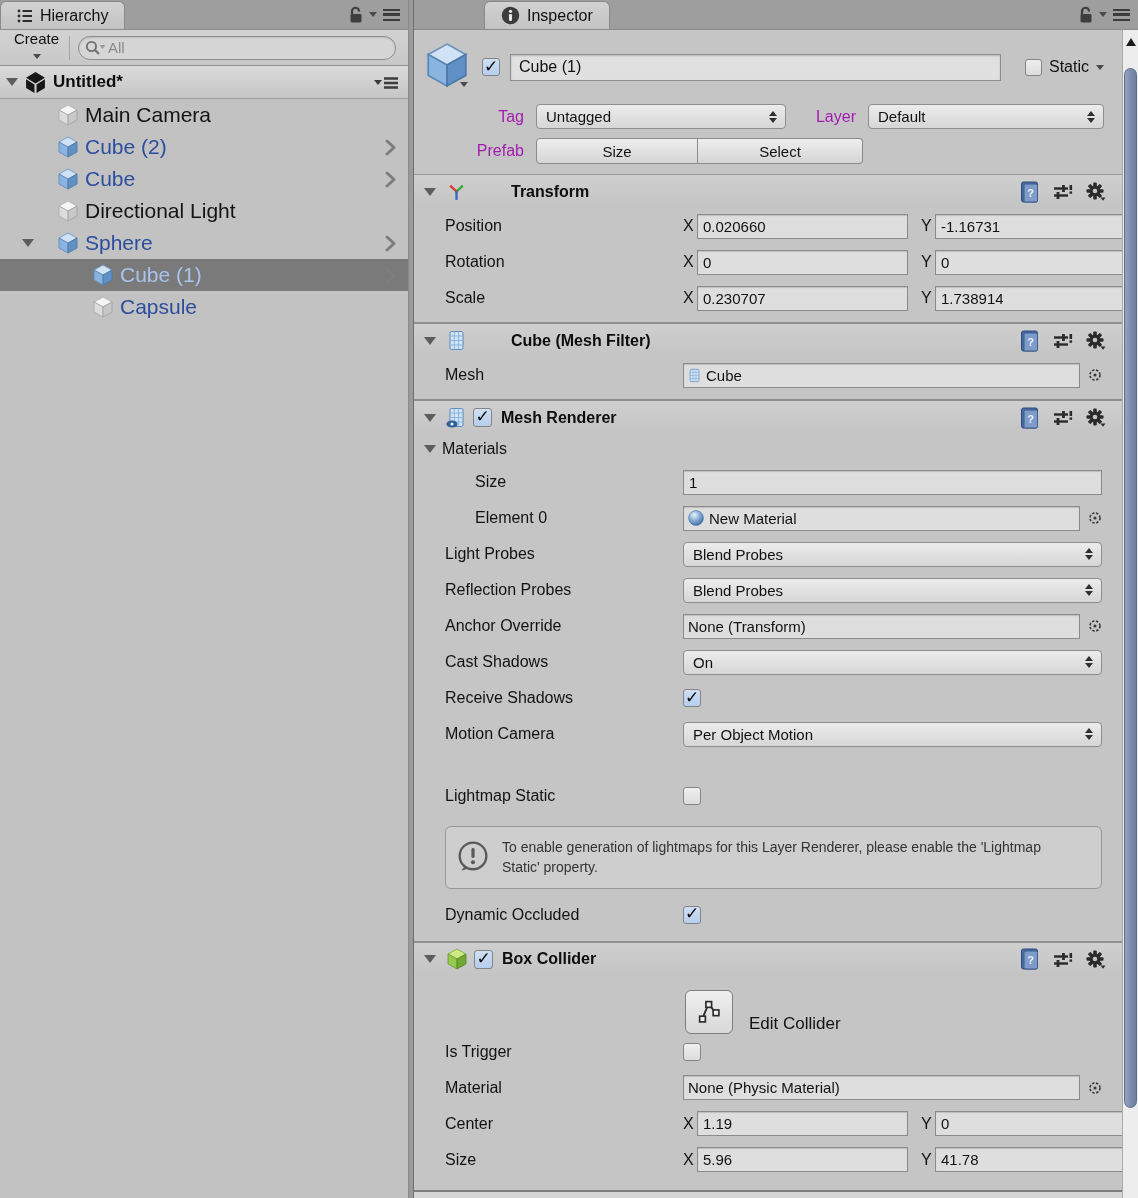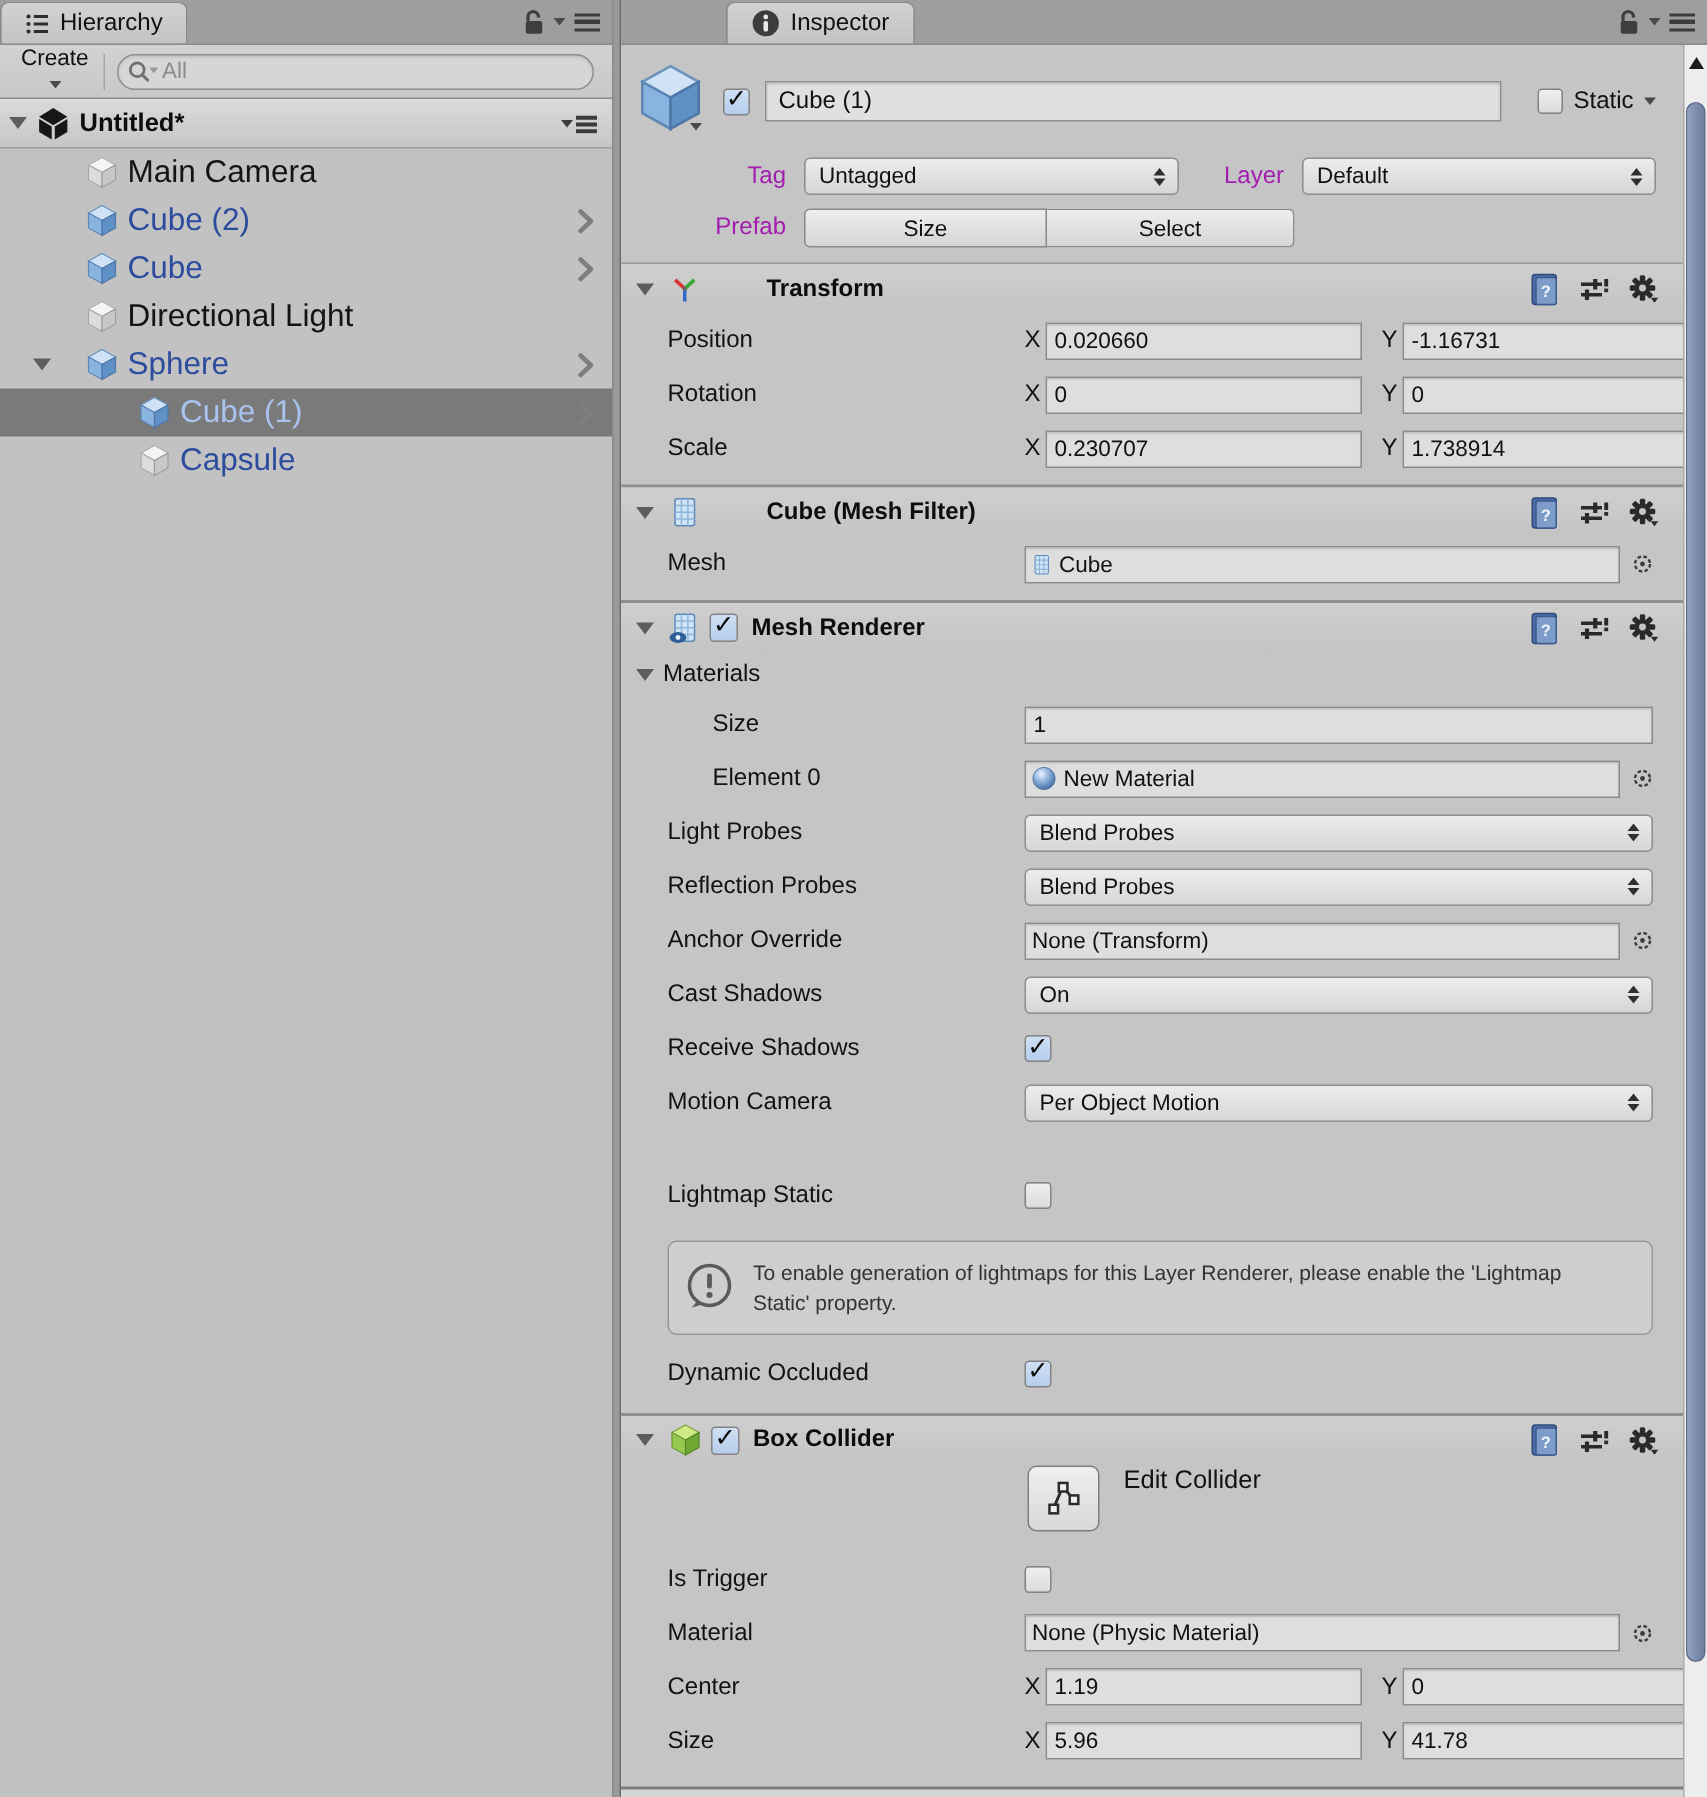--- a/index.html
+++ b/index.html
@@ -100,21 +100,21 @@
   .num-field { flex:1; min-width:0; height:25px; background:#dedede; border:1px solid #8b8b8b; box-shadow:inset 0 1px 1px rgba(0,0,0,.15);
                font-size:15px; color:#111; padding:0 5px; margin-right:13px; font-family:"Liberation Sans",sans-serif; }
   .xyz .num-field:last-child { margin-right:0; }
   .wide { flex:1; }
   .materials-row { display:flex; align-items:center; gap:6px; height:30px; padding:0 20px 0 10px; font-size:16px; color:#121212; }
 
   .helpbox { margin:12px 20px 4px 31px; background:#cecece; border:1px solid #979797; border-radius:6px;
              display:flex; align-items:center; gap:12px; padding:10px 14px 10px 10px; }
   .helpbox-text { font-size:14px; color:#333; line-height:1.45; max-width:560px; }
 
-  .editcol-row { display:flex; align-items:flex-start; gap:16px; height:58px; padding:0 20px 0 271px; }
+  .editcol-row { display:flex; align-items:flex-end; gap:16px; height:58px; padding:0 20px 0 271px; }
   .editcol-btn { width:48px; height:44px; background:linear-gradient(#efefef,#d8d8d8); border:1px solid #7e7e7e; border-radius:6px;
                  display:flex; align-items:center; justify-content:center; }
   .editcol-label { font-size:17px; color:#121212; }
 
   .bottom-strip { border-top:2px solid #7e7e7e; height:12px; background:#d6d6d6; margin-top:12px; }
 
   
   .vscroll { position:absolute; right:0; top:30px; bottom:0; width:16px; background:#ededed; border-left:1px solid #aaa; }
   .vscroll-up { position:absolute; top:8px; left:3px; width:0; height:0; border-left:5px solid transparent; border-right:5px solid transparent; border-bottom:8px solid #1c1c1c; }
   .vscroll-thumb { position:absolute; left:1px; width:13px; top:38px; height:1040px; border-radius:7px;

